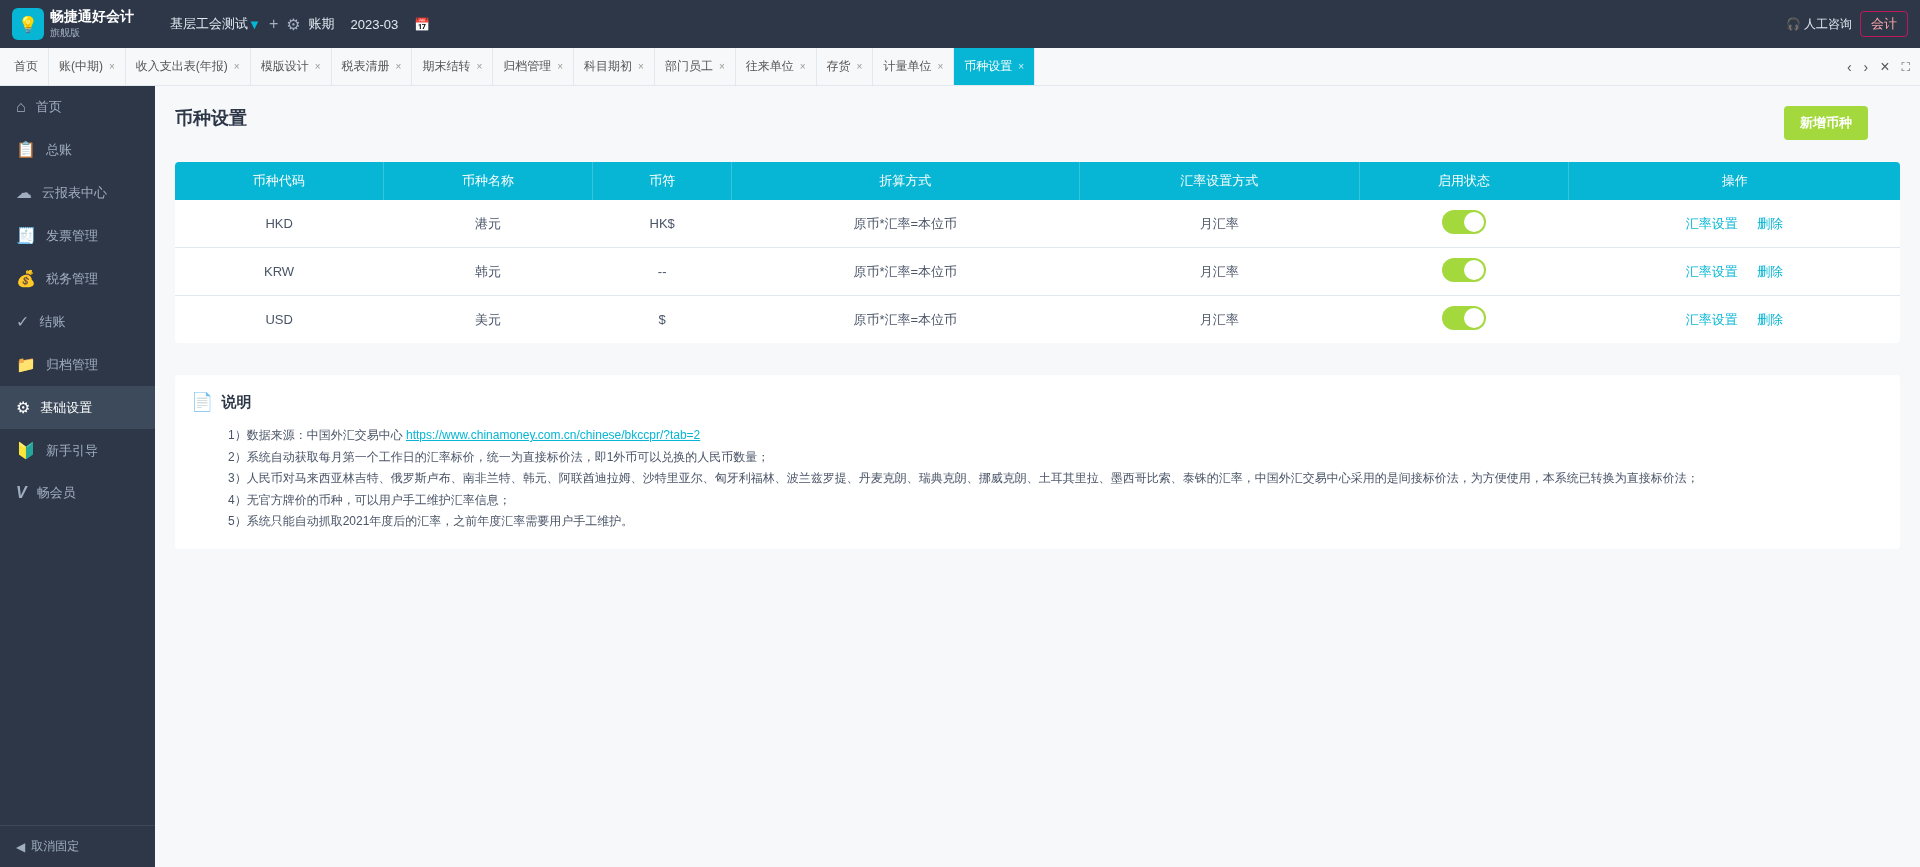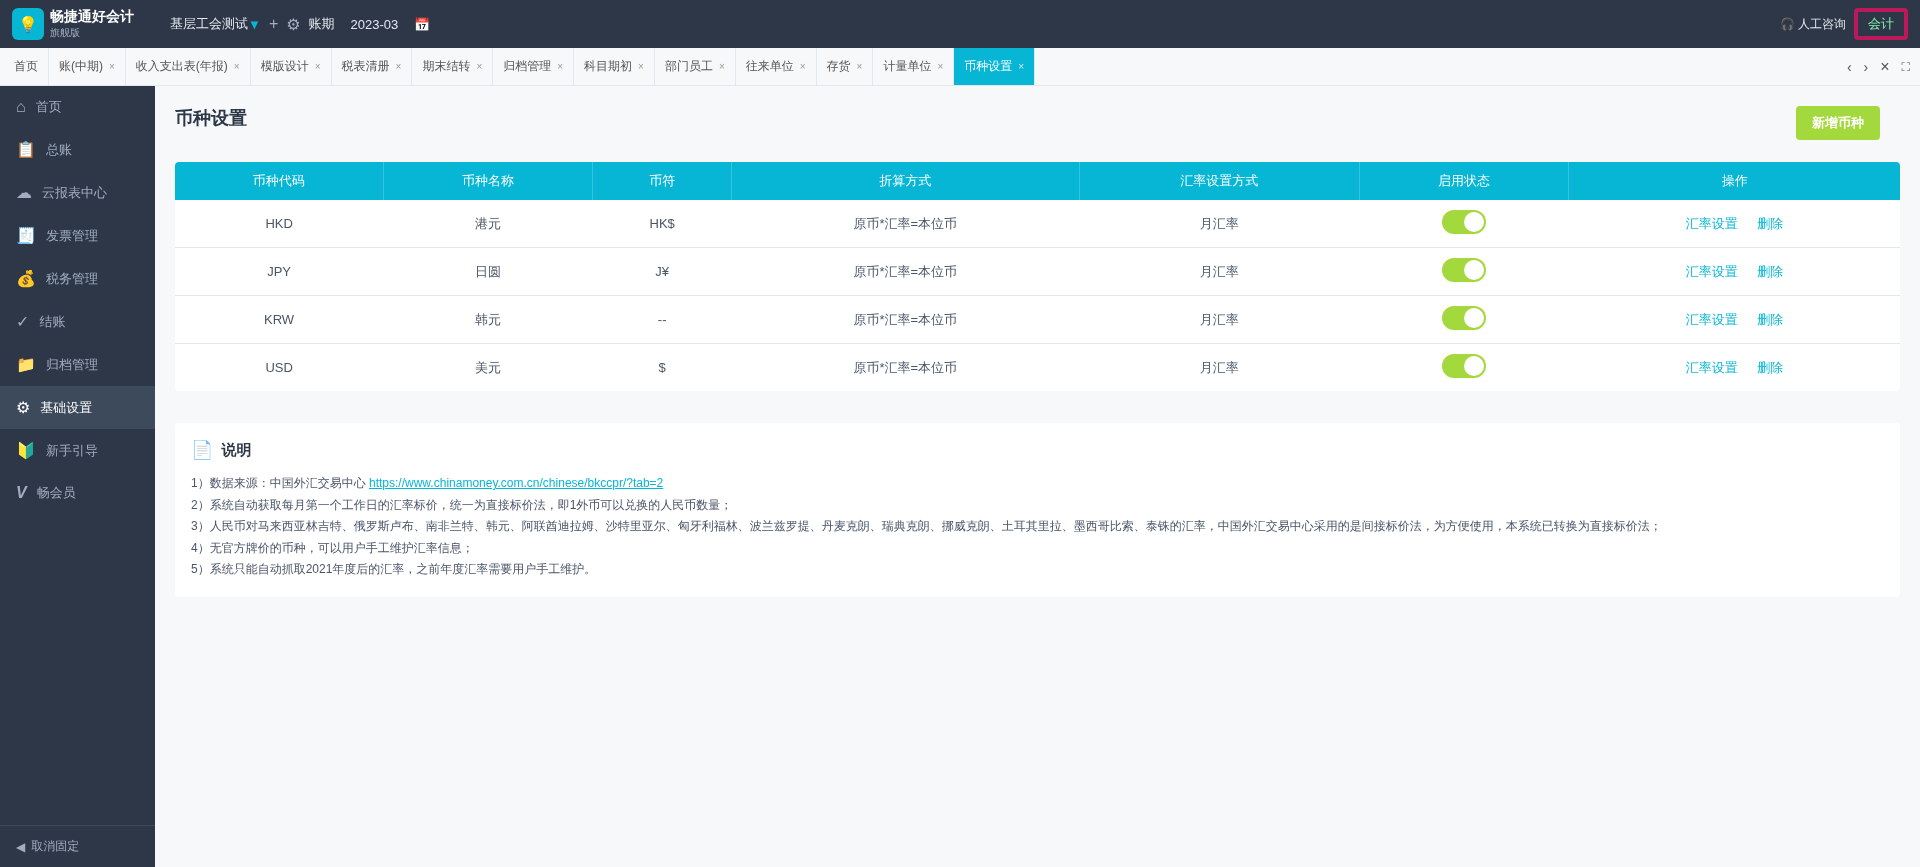--- a/index.html
+++ b/index.html
@@ -12,21 +12,21 @@
     .logo-area { display: flex; align-items: center; gap: 6px; width: 150px; }
     .logo-icon { width: 32px; height: 32px; background: #06b6d4; border-radius: 6px; display: flex; align-items: center; justify-content: center; color: white; font-size: 16px; font-weight: bold; }
     .logo-text { color: white; font-size: 14px; font-weight: bold; }
     .logo-sub { color: #a0aec0; font-size: 10px; }
     .company-selector { display: flex; align-items: center; gap: 0; color: #e2e8f0; font-size: 13px; cursor: pointer; }
     .company-selector .arrow { color: #06b6d4; }
     .header-actions { margin-left: auto; display: flex; align-items: center; gap: 8px; }
     .period-info { color: #e2e8f0; font-size: 13px; display: flex; align-items: center; gap: 16px; }
     .period-icon { color: #06b6d4; }
     .support-btn { color: #e2e8f0; font-size: 12px; display: flex; align-items: center; gap: 3px; cursor: pointer; }
-    .account-btn { background: transparent; border: 4px solid #be185d; color: #86efac; padding: 3px 10px; border-radius: 4px; cursor: pointer; font-size: 13px; }
+    .account-btn { background: transparent; border: 1px solid #be185d; color: #fca5a5; padding: 3px 10px; border-radius: 4px; cursor: pointer; font-size: 13px; }
 
     
     .tab-bar {
       display: flex; align-items: center; background: #f7f8fa; border-bottom: 1px solid #e2e8f0; height: 38px; padding: 0 4px; flex-shrink: 0; overflow: hidden;
     }
     .tab-item {
       display: flex; align-items: center; padding: 0 10px; height: 38px; font-size: 12px; color: #555; cursor: pointer; white-space: nowrap; border-right: 1px solid #e2e8f0; gap: 4px; flex-shrink: 0;
     }
     .tab-item.active { background: #06b6d4; color: white; }
     .tab-close { font-size: 10px; color: #999; margin-left: 2px; }
@@ -50,21 +50,21 @@
     .sidebar-footer {
       margin-top: auto; padding: 12px 16px; color: #a0aec0; font-size: 12px; cursor: pointer; display: flex; align-items: center; gap: 6px; border-top: 1px solid #3d4a5c;
     }
 
     
     .content-area { flex: 1; overflow-y: auto; background: #f7f8fa; padding: 20px; }
 
     .page-title { font-size: 18px; font-weight: bold; color: #2d3748; margin-bottom: 16px; }
 
     .new-btn {
-      position: absolute; right: 20px; top: 0; background: #a3d93c; color: white; border: none; padding: 8px 16px; border-radius: 4px; cursor: pointer; font-size: 13px; font-weight: bold;
+      position: absolute; right: 32px; top: 0; background: #a3d93c; color: white; border: none; padding: 8px 16px; border-radius: 4px; cursor: pointer; font-size: 13px; font-weight: bold;
     }
     .title-row { position: relative; display: flex; align-items: center; margin-bottom: 16px; }
 
     
     .data-table { width: 100%; border-collapse: collapse; background: white; border-radius: 4px; overflow: hidden; }
     .data-table thead tr { background: #06b6d4; }
     .data-table thead th { color: white; padding: 10px 12px; text-align: center; font-size: 13px; font-weight: normal; border-right: 1px solid rgba(255,255,255,0.2); margin-top: 32px; }
     .data-table thead th:last-child { border-right: none; }
     .data-table tbody tr { border-bottom: 1px solid #e2e8f0; }
     .data-table tbody tr:last-child { border-bottom: none; }
@@ -73,21 +73,21 @@
     .action-delete { color: #06b6d4; cursor: pointer; margin-left: 16px; }
 
     
     .toggle { display: inline-flex; align-items: center; width: 44px; height: 24px; background: #a3d93c; border-radius: 12px; position: relative; cursor: pointer; }
     .toggle-knob { width: 20px; height: 20px; background: white; border-radius: 50%; position: absolute; right: 2px; top: 2px; }
 
     
     .notes-section { margin-top: 32px; padding: 16px; background: white; border-radius: 4px; }
     .notes-title { display: flex; align-items: center; gap: 8px; font-size: 15px; font-weight: bold; color: #2d3748; margin-bottom: 12px; }
     .notes-icon { color: #06b6d4; font-size: 18px; }
-    .notes-content { font-size: 12px; color: #4a5568; line-height: 1.8; }
+    .notes-content { font-size: 12px; color: #4a5568; line-height: 1.8; margin-left: 37px; }
     .notes-link { color: #06b6d4; }
   </style>
 </head>
 <body>
 
 <div class="top-header">
   <div class="logo-area">
     <div class="logo-icon">
       <span>💡</span>
     </div>
@@ -260,36 +260,20 @@
       <div class="toggle">
         <div class="toggle-knob"></div>
       </div>
     </td>
     <td>
       <a class="action-link">汇率设置</a>
       <a class="action-delete">删除</a>
     </td>
   </tr>
           <tr>
-    <td>JPY</td>
-    <td>日圆</td>
-    <td>J¥</td>
-    <td>原币*汇率=本位币</td>
-    <td>月汇率</td>
-    <td>
-      <div class="toggle">
-        <div class="toggle-knob"></div>
-      </div>
-    </td>
-    <td>
-      <a class="action-link">汇率设置</a>
-      <a class="action-delete">删除</a>
-    </td>
-  </tr>
-          <tr>
     <td>KRW</td>
     <td>韩元</td>
     <td>--</td>
     <td>原币*汇率=本位币</td>
     <td>月汇率</td>
     <td>
       <div class="toggle">
         <div class="toggle-knob"></div>
       </div>
     </td>

